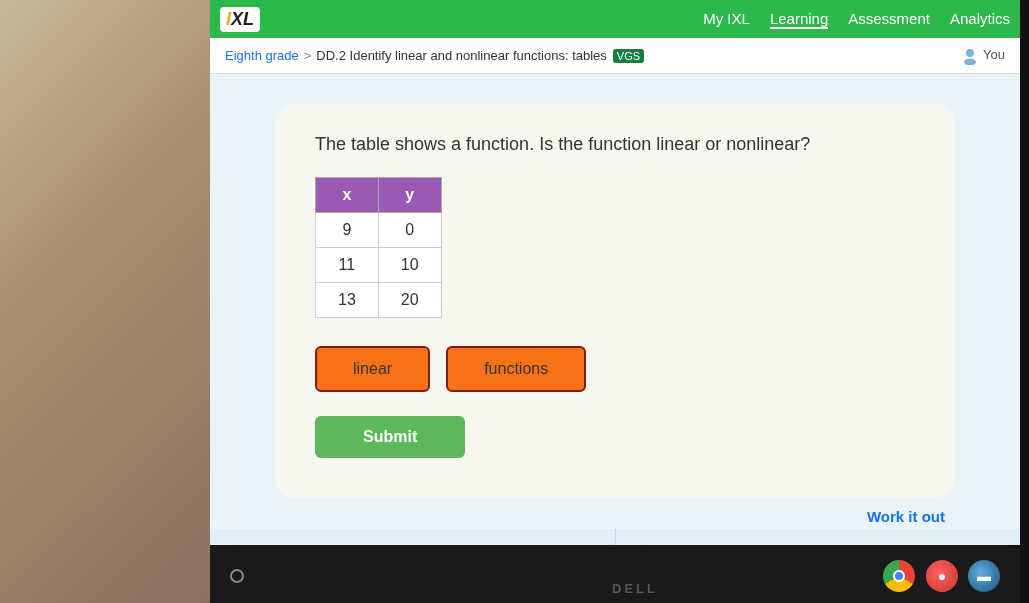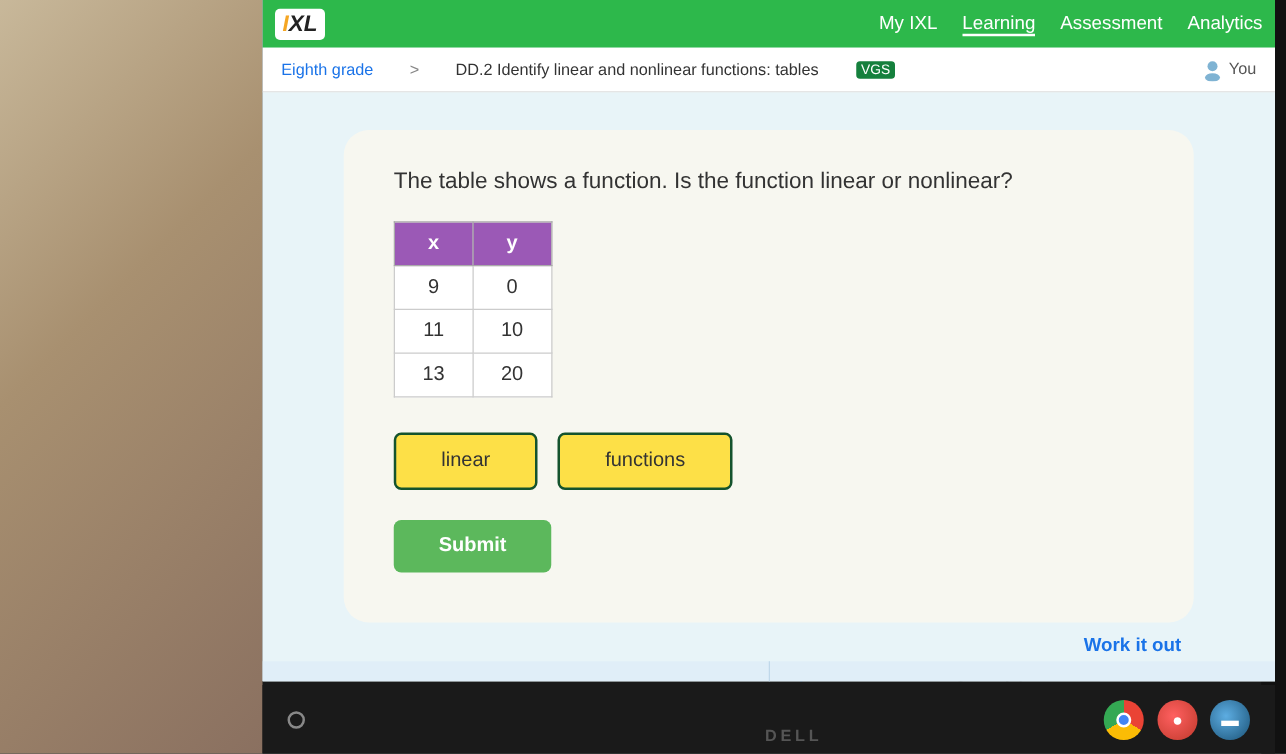--- a/index.html
+++ b/index.html
@@ -94,21 +94,20 @@
     .breadcrumb-bar {
       width: 100%;
       height: 36px;
       background: #fff;
       border-bottom: 1px solid #ddd;
       display: flex;
       align-items: center;
       padding: 0 15px;
       font-size: 13px;
       color: #555;
-      gap: 24px;
     }
     .breadcrumb-link {
       color: #1a73e8;
       cursor: pointer;
     }
     .breadcrumb-sep {
       margin: 0 5px;
       color: #888;
     }
     .breadcrumb-current {
@@ -182,35 +181,35 @@
 
     
     .answer-buttons {
       display: flex;
       gap: 16px;
       margin-bottom: 24px;
     }
     .answer-btn {
       padding: 12px 36px;
       font-size: 16px;
-      border: 2px solid #14532d;
+      border: 2px solid #7f1d1d;
       border-radius: 6px;
-      background: #fde047;
+      background: #f97316;
       cursor: pointer;
       color: #333;
       font-weight: 400;
     }
 
     
     .submit-btn {
       background: #5cb85c;
       color: #fff;
       border: none;
       border-radius: 6px;
-      padding: 12px 36px;
+      padding: 12px 48px;
       font-size: 16px;
       font-weight: bold;
       cursor: pointer;
       margin-bottom: 10px;
     }
 
     
     .work-it-out {
       width: 100%;
       max-width: 680px;

